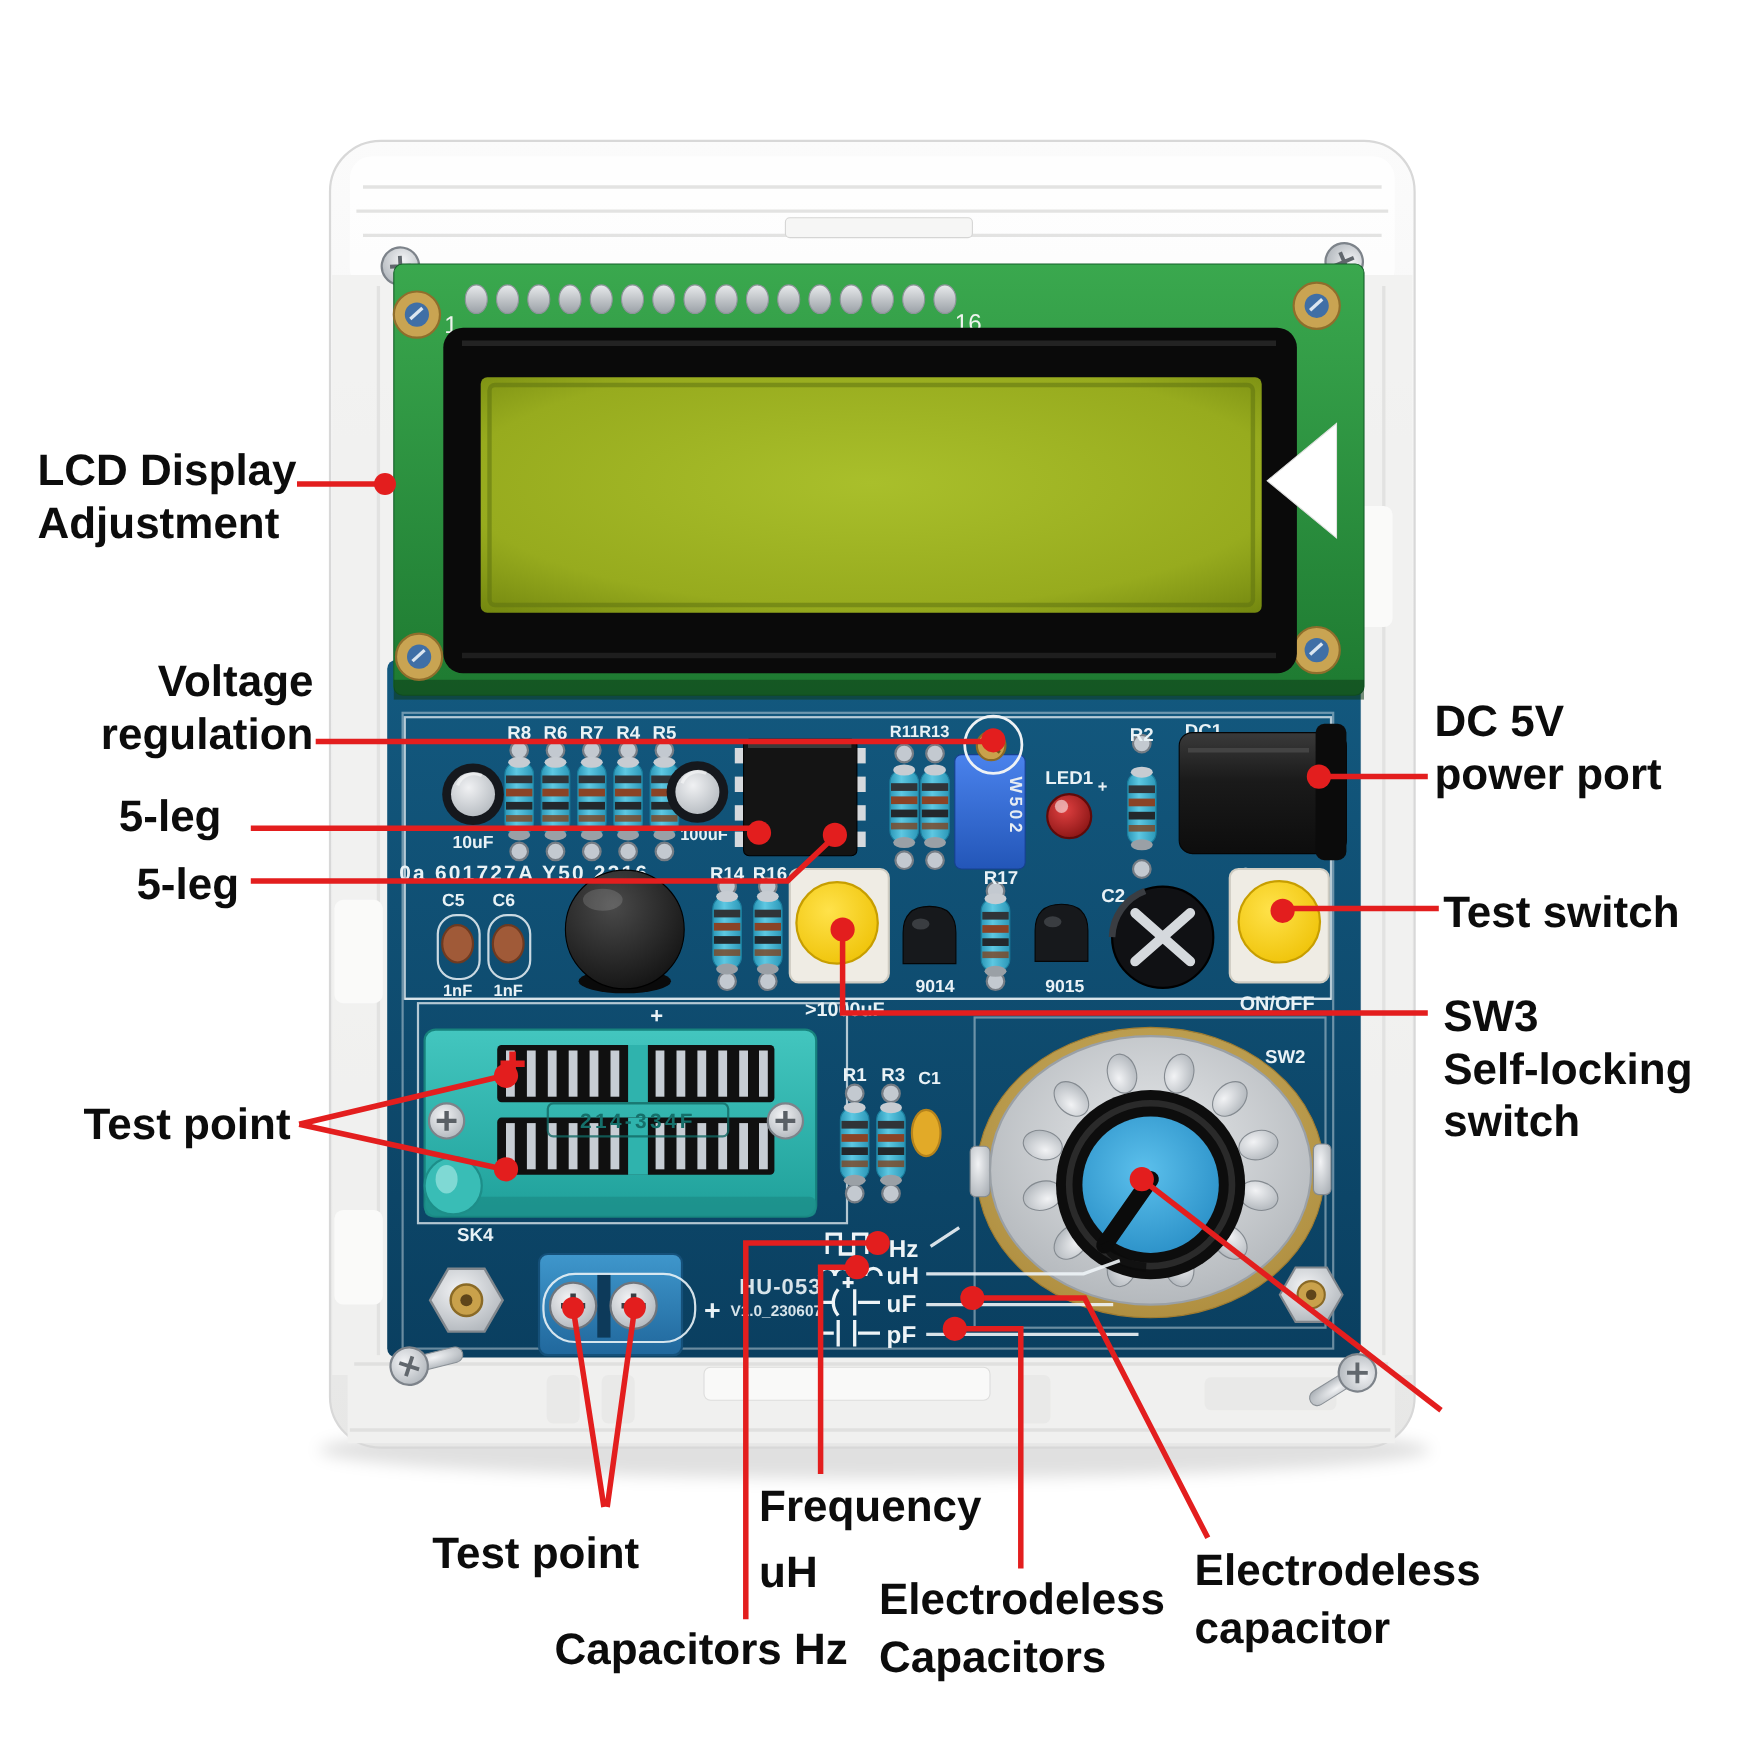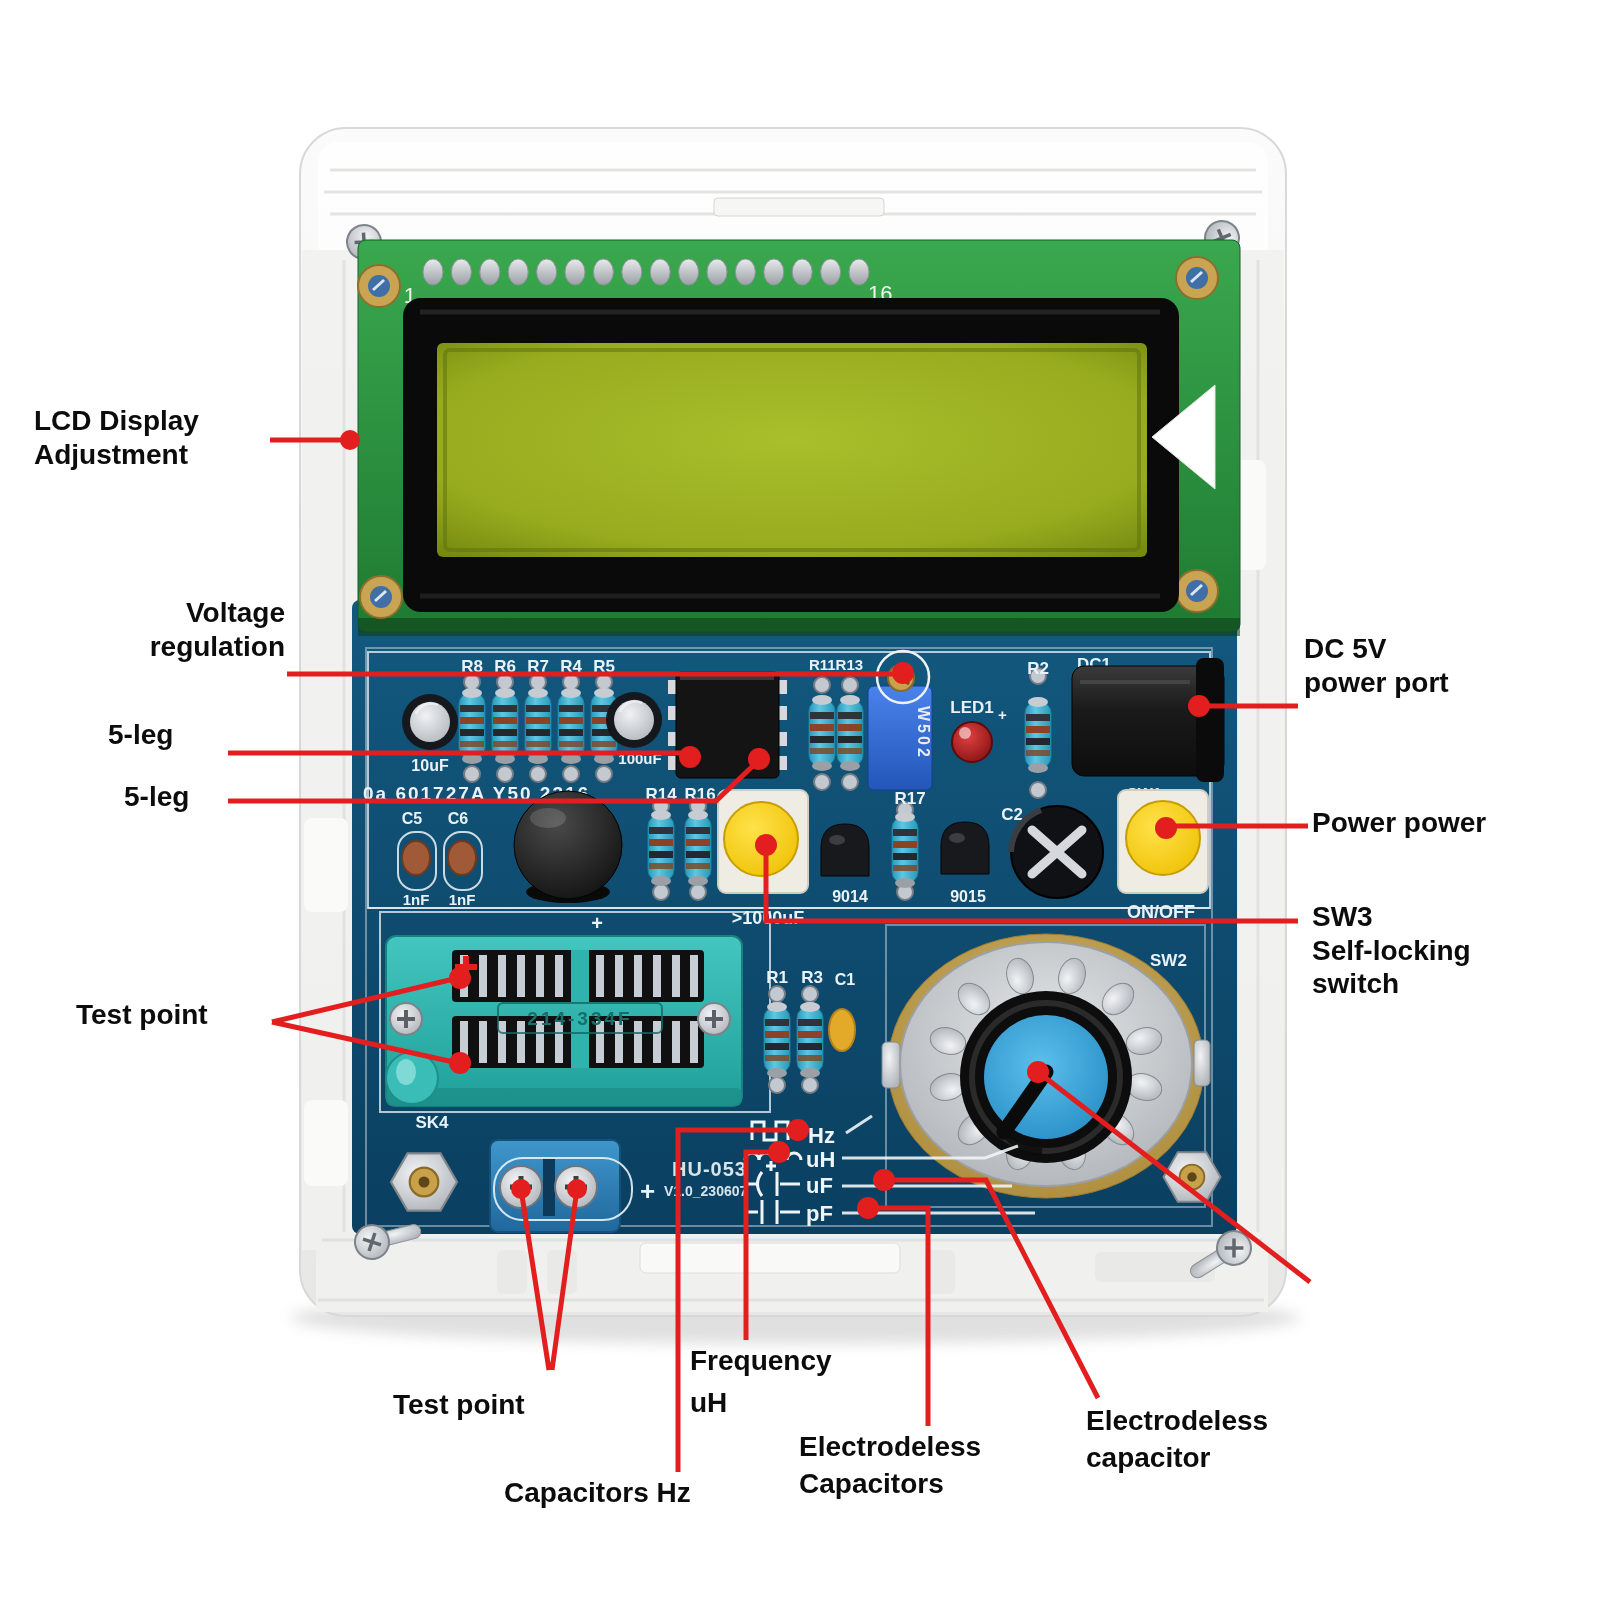--- a/index.html
+++ b/index.html
@@ -1,19 +1,19 @@
 <!DOCTYPE html>
 <html><head>
 <meta charset="utf-8">
 <style>
   html,body{margin:0;padding:0;background:#ffffff;}
   .stage{position:relative;width:1601px;height:1601px;background:#ffffff;overflow:hidden;
          font-family:"Liberation Sans",sans-serif;}
   .layer{position:absolute;left:0;top:0;width:1601px;height:1601px;}
-  .lbl{position:absolute;font-weight:700;font-size:28px;line-height:1.2;color:#0c0c0c;
+  .lbl{position:absolute;font-weight:700;font-size:40px;line-height:1.2;color:#0c0c0c;
        white-space:pre-line;}
   .lbl.center{text-align:right;}
   .lh15{line-height:1.5;}
   .lh13{line-height:1.33;}
   svg text{font-family:"Liberation Sans",sans-serif;}
 </style>
 </head>
 <body>
 
 <div class="stage">
@@ -493,21 +493,21 @@
 
   <div class="lbl" style="left:34px;top:404px;">LCD Display
 Adjustment</div>
   <div class="lbl center" style="left:70px;top:596px;width:215px;">Voltage
 regulation</div>
   <div class="lbl" style="left:108px;top:718px;">5-leg</div>
   <div class="lbl" style="left:124px;top:780px;">5-leg</div>
   <div class="lbl" style="left:76px;top:998px;">Test point</div>
   <div class="lbl" style="left:1304px;top:632px;">DC 5V
 power port</div>
-  <div class="lbl" style="left:1312px;top:806px;">Power power</div>
+  <div class="lbl" style="left:1312px;top:806px;">Test switch</div>
   <div class="lbl" style="left:1312px;top:900px;">SW3
 Self-locking
 switch</div>
   <div class="lbl lh13" style="left:1086px;top:1402px;">Electrodeless
 capacitor</div>
   <div class="lbl lh13" style="left:772px;top:1428px;margin-left:27px;">Electrodeless
 Capacitors</div>
   <div class="lbl lh15" style="left:690px;top:1340px;">Frequency
 uH</div>
   <div class="lbl" style="left:504px;top:1476px;">Capacitors Hz</div>

